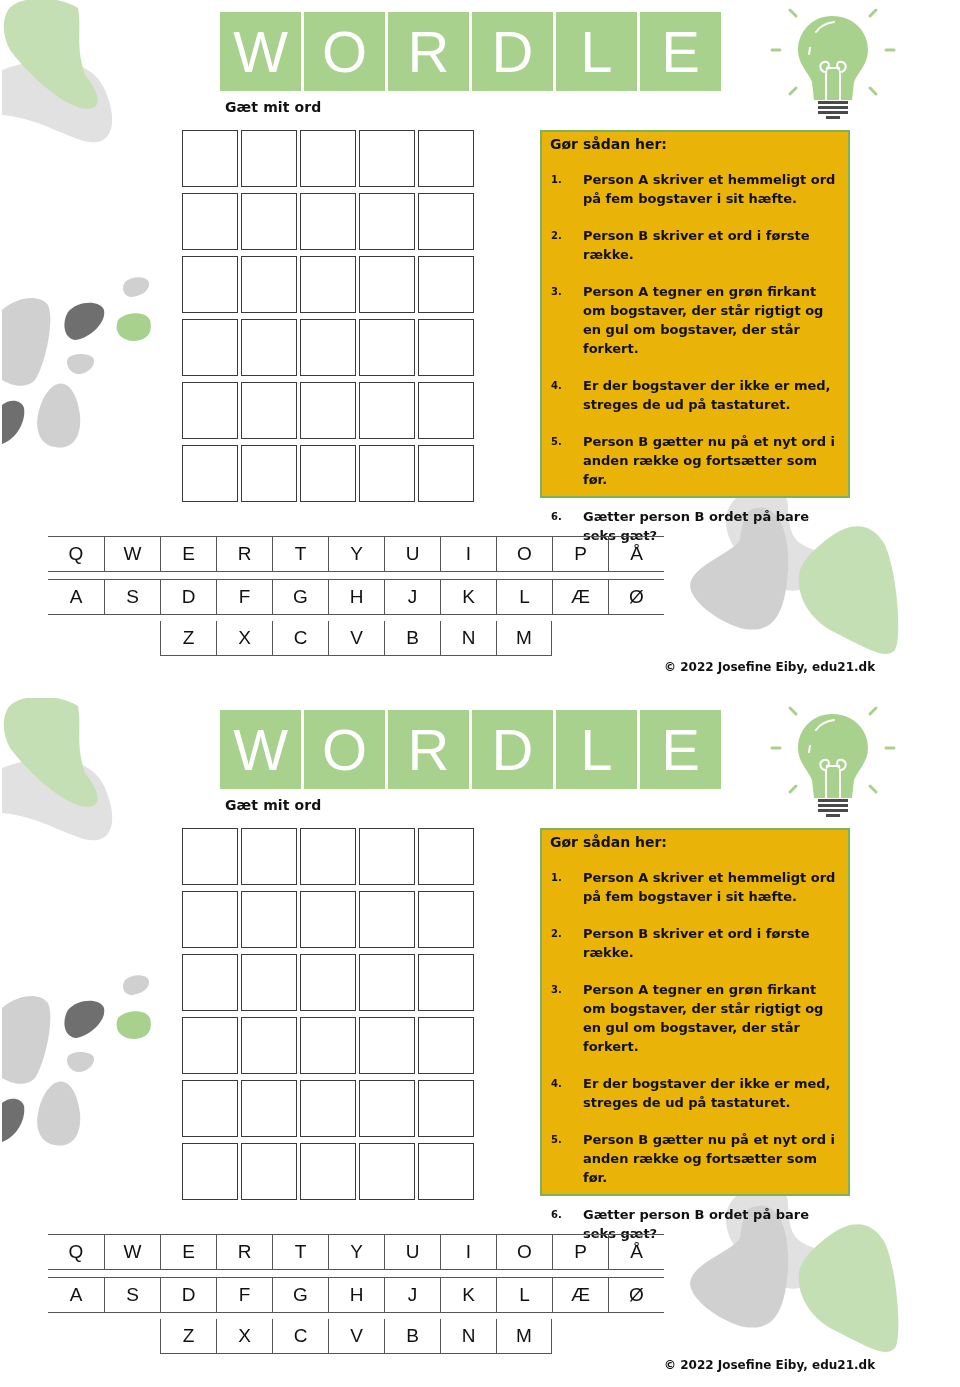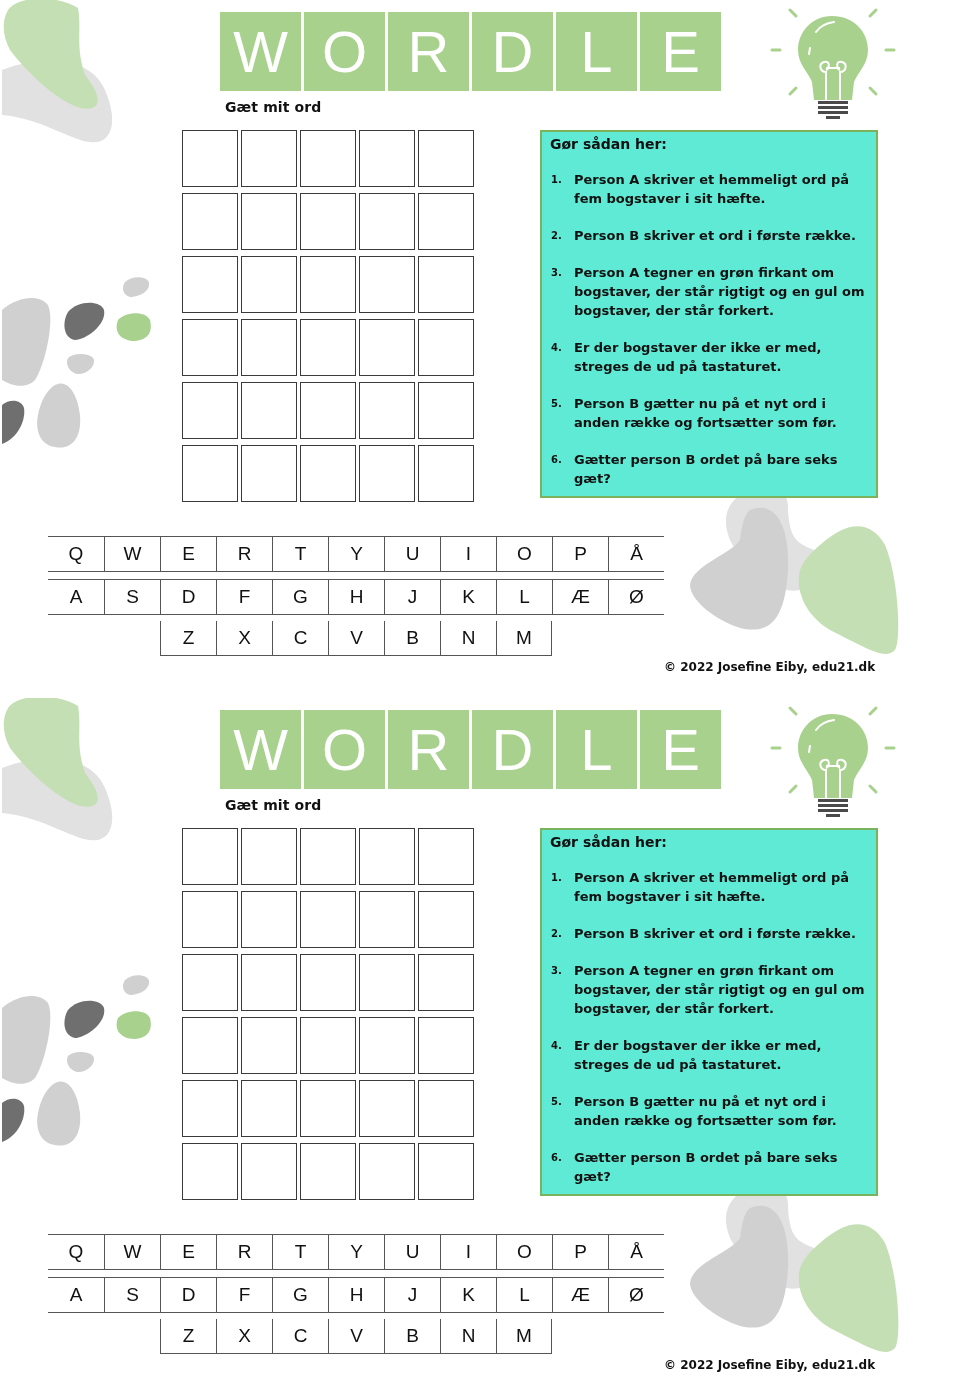--- a/index.html
+++ b/index.html
@@ -24,27 +24,27 @@
   
   .grid { position: absolute; left: 182px; top: 130px; display: grid;
           grid-template-columns: repeat(5, 56px); grid-auto-rows: 57px;
           column-gap: 3px; row-gap: 6px; }
   .cell { border: 1.5px solid #3a3a3a; background: #fff; }
 
   
   .bulb { position: absolute; left: 768px; top: 2px; width: 130px; height: 120px; }
 
   
-  .instr { position: absolute; left: 540px; top: 130px; width: 338px; height: 368px;
-           border: 2.5px solid #7bb25c; background: #5eead4; padding: 4px 8px 7px 8px; }
+  .instr { position: absolute; left: 540px; top: 130px; width: 310px; height: 368px;
+           border: 2.5px solid #7bb25c; background: #eab308; padding: 4px 8px 7px 8px; }
   .instr-title { font-weight: bold; font-size: 14px; margin-bottom: 18px; }
   .instr ol { list-style: none; }
   .instr li { display: flex; font-weight: bold; font-size: 13px; line-height: 19px; margin-bottom: 18px; }
   .instr li .num { width: 24px; flex: none; font-size: 10px; padding-left: 1px; }
-  .instr li .txt { flex: 1; }
+  .instr li .txt { flex: 1; margin-left: 9px; }
 
   
   .kbd-row { position: absolute; display: flex; border-top: 1.5px solid #555; border-bottom: 1.5px solid #555; }
   .kbd-row.r1 { left: 48px; top: 536px; }
   .kbd-row.r2 { left: 48px; top: 579px; }
   .kbd-row.r3 { left: 160px; top: 621px; border-top: none; }
   .key { width: 56px; height: 34px; display: flex; align-items: center; justify-content: center;
          font-family: "Liberation Sans", sans-serif; font-size: 19px; border-left: 1px solid #555; }
   .key:first-child { border-left: 1px solid #555; }
   .kbd-row.r1 .key:first-child, .kbd-row.r2 .key:first-child { border-left: none; }

